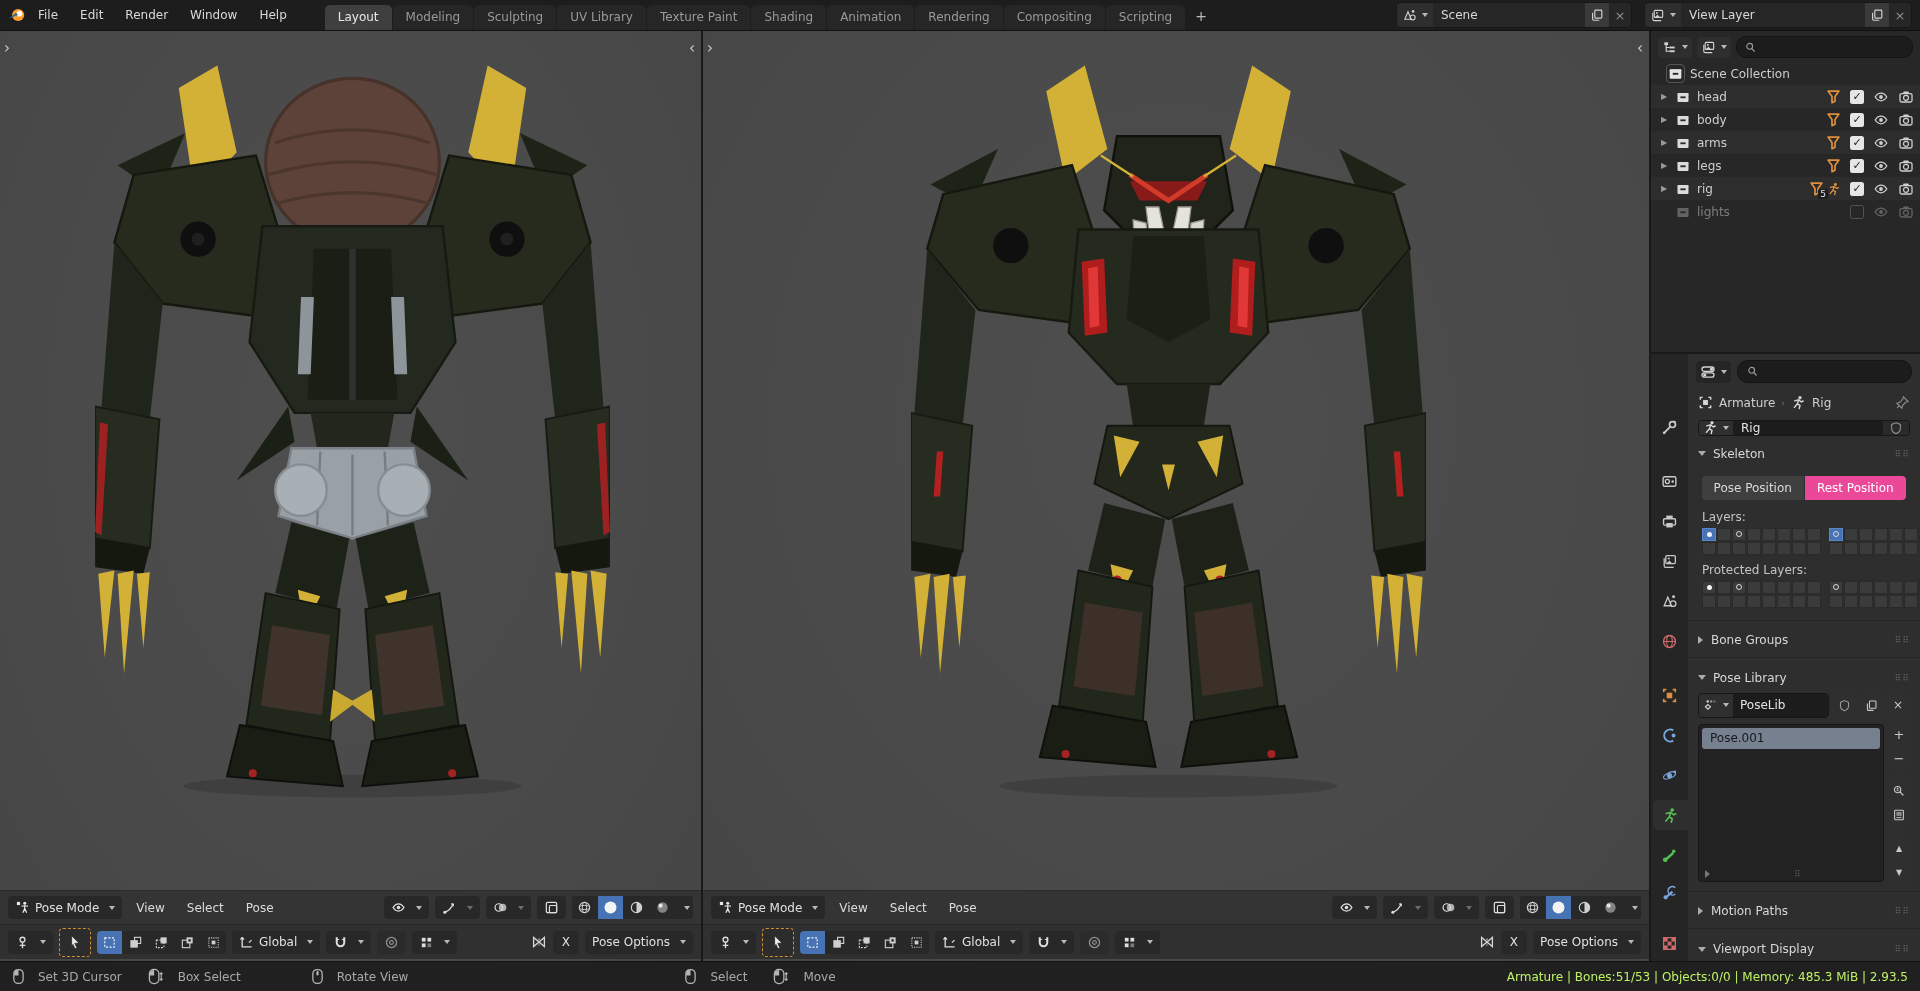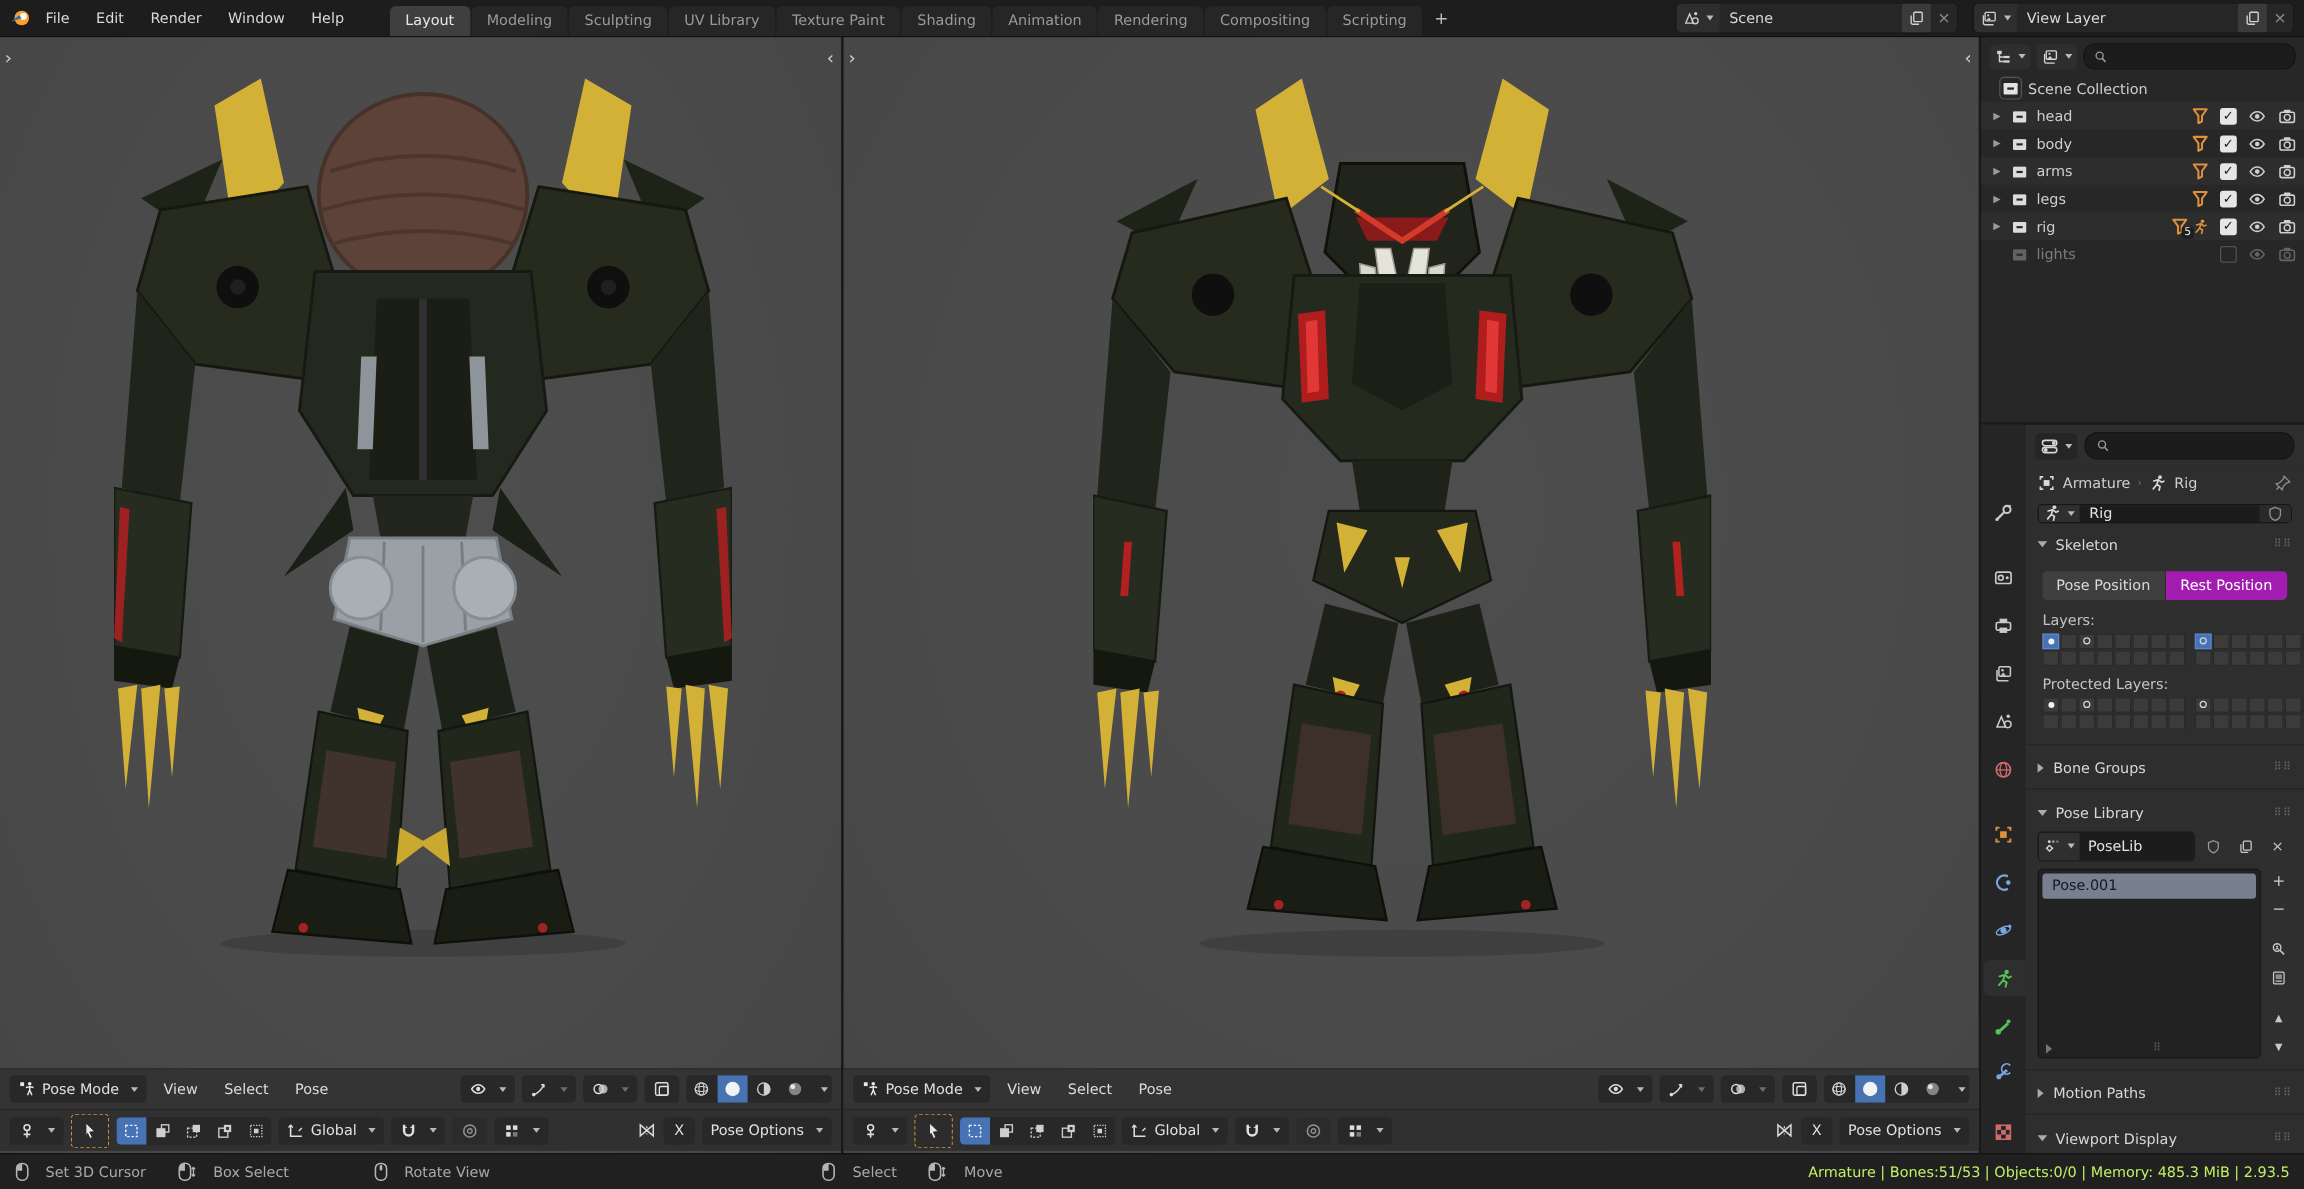--- a/index.html
+++ b/index.html
@@ -99,21 +99,21 @@
   .namefield .icseg{background:#2f2f2f;height:100%;display:flex;align-items:center;padding:0 4px;}
   .namefield .val{flex:1;background:#1c1c1c;height:100%;display:flex;align-items:center;padding:0 8px;color:#e3e3e3;}
   .namefield .endseg{background:#2a2a2a;width:26px;height:100%;display:flex;align-items:center;justify-content:center;}
   .phead{display:flex;align-items:center;padding:9px 10px 6px;color:#d8d8d8;}
   .pbody{padding:0 12px;}
   .posebtns{display:flex;gap:1px;margin:9px 2px 10px;}
   .posebtns .pb{flex:1;height:24px;display:flex;align-items:center;justify-content:center;
                 background:#3f3f3f;color:#dadada;}
   .posebtns .pb:first-child{border-radius:4px 0 0 4px;}
   .posebtns .pb:last-child{border-radius:0 4px 4px 0;}
-  .posebtns .pb.active{background:#a21caf;color:#fff;}
+  .posebtns .pb.active{background:#ec4899;color:#fff;}
   .laylabel{color:#c4c4c4;margin:4px 2px 4px;}
   .lwrap{display:flex;gap:8px;margin:0 2px 8px;}
   .lgrid{display:grid;grid-template-columns:repeat(8,14px);grid-auto-rows:13px;gap:1px;}
   .lcell{background:#3b3b3b;border:1px solid #2a2a2a;box-sizing:border-box;position:relative;}
   .lcell.on{background:#4772b3;border-color:#55004700;border-color:#5a85c6;}
   .lcell.df::after{content:"";position:absolute;inset:0;margin:auto;width:5px;height:5px;border-radius:50%;background:#f2f2f2;}
   .lcell.do::after{content:"";position:absolute;inset:0;margin:auto;width:4px;height:4px;border-radius:50%;
                    border:1.5px solid #d8d8d8;background:transparent;}
   .psep{height:1px;background:#242424;margin:4px 0;}
   .poselibrow{display:flex;align-items:center;gap:3px;margin:2px 10px 6px;}

